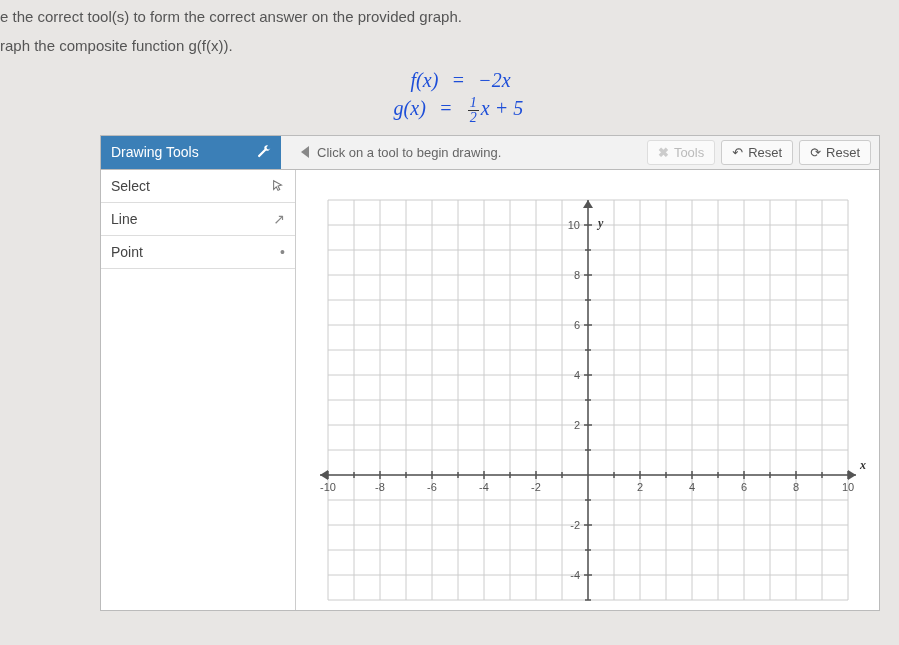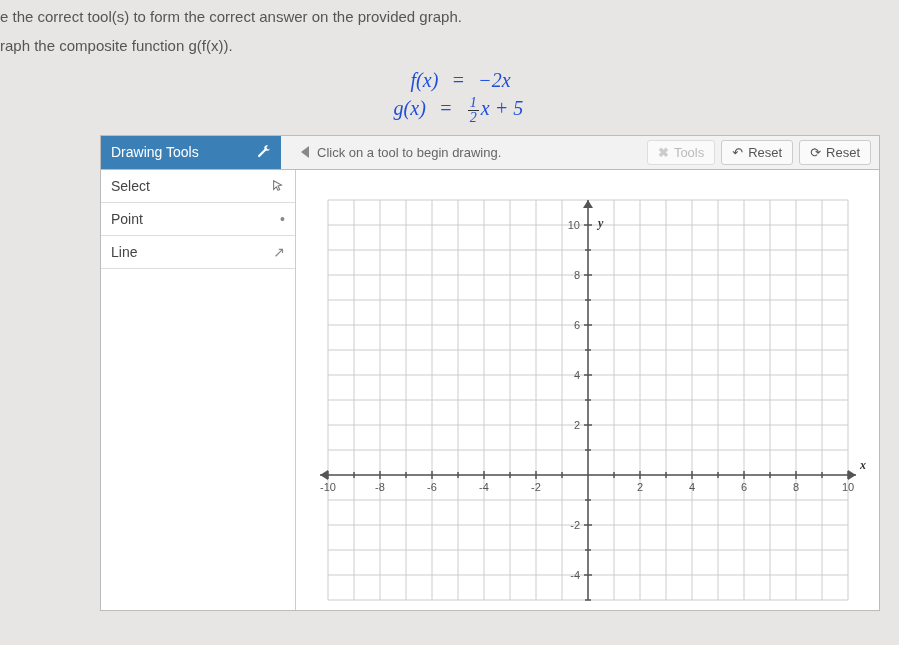--- a/index.html
+++ b/index.html
@@ -164,26 +164,26 @@
 
   <div class="panel-body">
     <div class="tool-list">
       <div class="tool-item">
         <span>Select</span>
         <svg class="cursor-ic" viewBox="0 0 16 16">
             <path d="M3 2l9 5-4 1 2 4-2 1-2-4-3 3z"></path>
           </svg>
       </div>
       <div class="tool-item">
+        <span>Line</span>
+        <span class="tool-icon">↗</span>
+      </div>
+      <div class="tool-item">
         <span>Point</span>
         <span class="tool-icon">•</span>
-      </div>
-      <div class="tool-item">
-        <span>Line</span>
-        <span class="tool-icon">↗</span>
       </div>
     </div>
 
     <div class="graph-area">
       <svg id="graph-svg" width="560" height="420">
           <line x1="20" y1="10" x2="20" y2="410" class="grid"></line>
           <line x1="46" y1="10" x2="46" y2="410" class="grid"></line>
           <line x1="72" y1="10" x2="72" y2="410" class="grid"></line>
           <line x1="98" y1="10" x2="98" y2="410" class="grid"></line>
           <line x1="124" y1="10" x2="124" y2="410" class="grid"></line>

